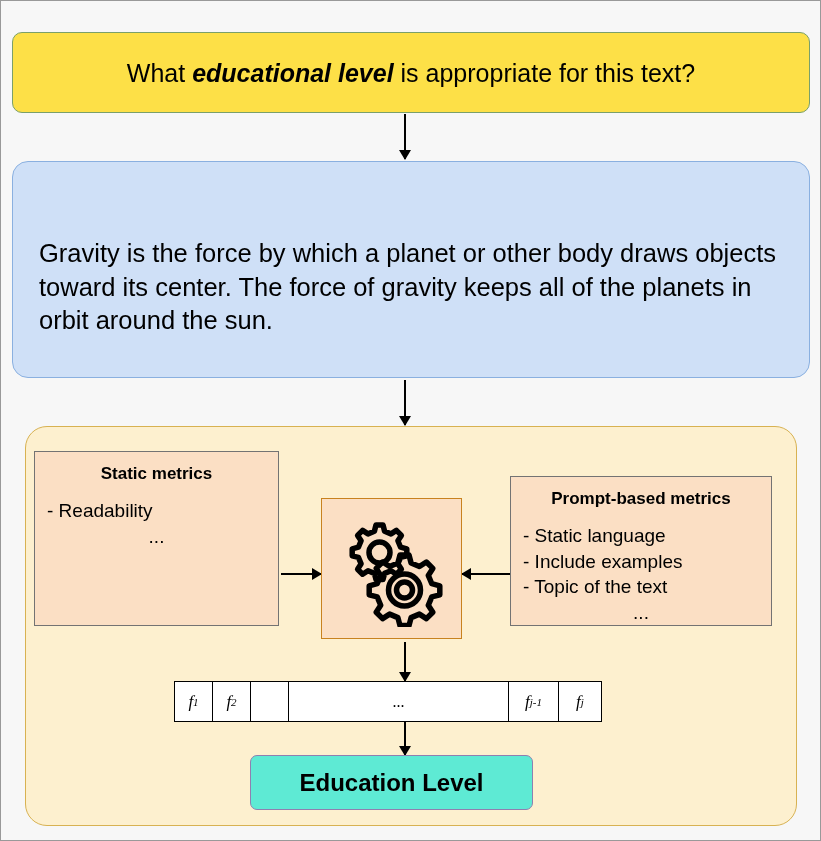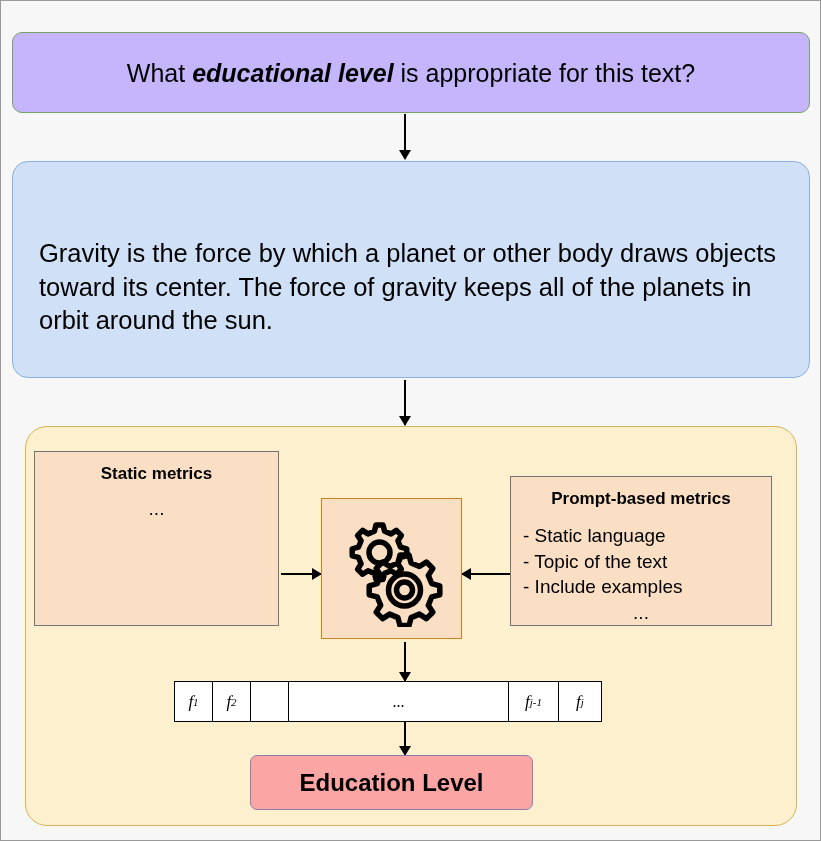--- a/index.html
+++ b/index.html
@@ -21,21 +21,21 @@
   }
 
   
   .question-box {
     position: absolute;
     left: 11px;
     top: 31px;
     width: 798px;
     height: 81px;
     box-sizing: border-box;
-    background: #c4b5fd;
+    background: #fde047;
     border: 1px solid #7aa06a;
     border-radius: 10px;
     display: flex;
     align-items: center;
     justify-content: center;
     text-align: center;
     padding: 0 18px;
   }
   .question-text {
     font-size: 25px;
@@ -208,21 +208,21 @@
   .vcell.label2 { width: 42px; }
 
   
   .output-box {
     position: absolute;
     left: 249px;
     top: 754px;
     width: 283px;
     height: 55px;
     box-sizing: border-box;
-    background: #fca5a5;
+    background: #5eead4;
     border: 1px solid #8f7fb0;
     border-radius: 7px;
     display: flex;
     align-items: center;
     justify-content: center;
   }
   .output-text {
     font-size: 24px;
     font-weight: bold;
     color: #000000;
@@ -249,30 +249,31 @@
 
   <div class="arrow" id="arrow-p-to-m">
       <span class="head"></span>
     </div>
 
   <div class="metrics-panel"></div>
 
   <div class="metric-card" id="static-metrics">
     <div class="metric-title">Static metrics</div>
     <div class="metric-list">
+      <div>- Readability</div>
     </div>
     <div class="metric-ellipsis">...</div>
   </div>
 
   <div class="metric-card" id="prompt-metrics">
     <div class="metric-title">Prompt-based metrics</div>
     <div class="metric-list">
       <div>- Static language</div>
+      <div>- Include examples</div>
       <div>- Topic of the text</div>
-      <div>- Include examples</div>
     </div>
     <div class="metric-ellipsis">...</div>
   </div>
 
   <div class="arrow-h" id="arrow-static-to-gear">
       <span class="head-right"></span>
     </div>
   <div class="arrow-h" id="arrow-prompt-to-gear">
       <span class="head-left"></span>
     </div>

